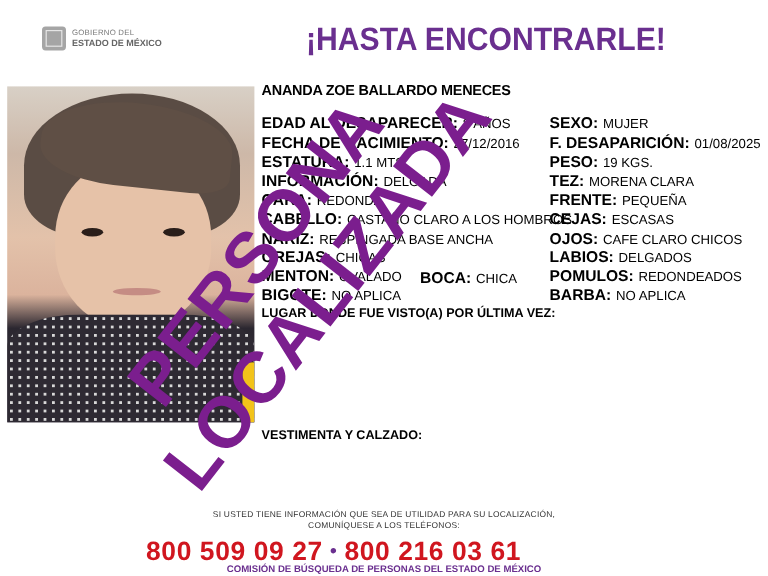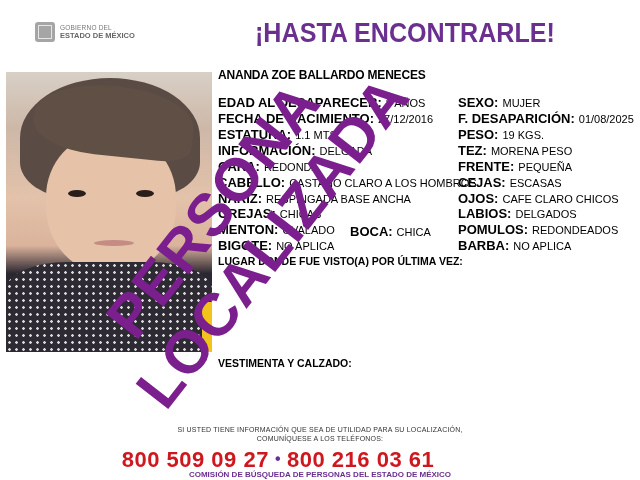--- a/index.html
+++ b/index.html
@@ -79,21 +79,21 @@
 <div class="field" style="left:218px;top:175px"><span class="k">CABELLO:</span><span class="v">CASTAÑO CLARO A LOS HOMBROS</span></div>
 <div class="field" style="left:218px;top:191px"><span class="k">NARIZ:</span><span class="v">RESPINGADA BASE ANCHA</span></div>
 <div class="field" style="left:218px;top:206px"><span class="k">OREJAS:</span><span class="v">CHICAS</span></div>
 <div class="field" style="left:218px;top:222px"><span class="k">MENTON:</span><span class="v">OVALADO</span></div>
 <div class="field" style="left:218px;top:238px"><span class="k">BIGOTE:</span><span class="v">NO APLICA</span></div>
 <div class="field" style="left:350px;top:224px"><span class="k">BOCA:</span><span class="v">CHICA</span></div>
 
 <div class="field" style="left:458px;top:95px"><span class="k">SEXO:</span><span class="v">MUJER</span></div>
 <div class="field" style="left:458px;top:111px"><span class="k">F. DESAPARICIÓN:</span><span class="v">01/08/2025</span></div>
 <div class="field" style="left:458px;top:127px"><span class="k">PESO:</span><span class="v">19 KGS.</span></div>
-<div class="field" style="left:458px;top:143px"><span class="k">TEZ:</span><span class="v">MORENA PESO</span></div>
+<div class="field" style="left:458px;top:143px"><span class="k">TEZ:</span><span class="v">MORENA CLARA</span></div>
 <div class="field" style="left:458px;top:159px"><span class="k">FRENTE:</span><span class="v">PEQUEÑA</span></div>
 <div class="field" style="left:458px;top:175px"><span class="k">CEJAS:</span><span class="v">ESCASAS</span></div>
 <div class="field" style="left:458px;top:191px"><span class="k">OJOS:</span><span class="v">CAFE CLARO CHICOS</span></div>
 <div class="field" style="left:458px;top:206px"><span class="k">LABIOS:</span><span class="v">DELGADOS</span></div>
 <div class="field" style="left:458px;top:222px"><span class="k">POMULOS:</span><span class="v">REDONDEADOS</span></div>
 <div class="field" style="left:458px;top:238px"><span class="k">BARBA:</span><span class="v">NO APLICA</span></div>
 
 <div class="block" style="top:255px">
   <div class="k">LUGAR DONDE FUE VISTO(A) POR ÚLTIMA VEZ:</div>
 </div>

